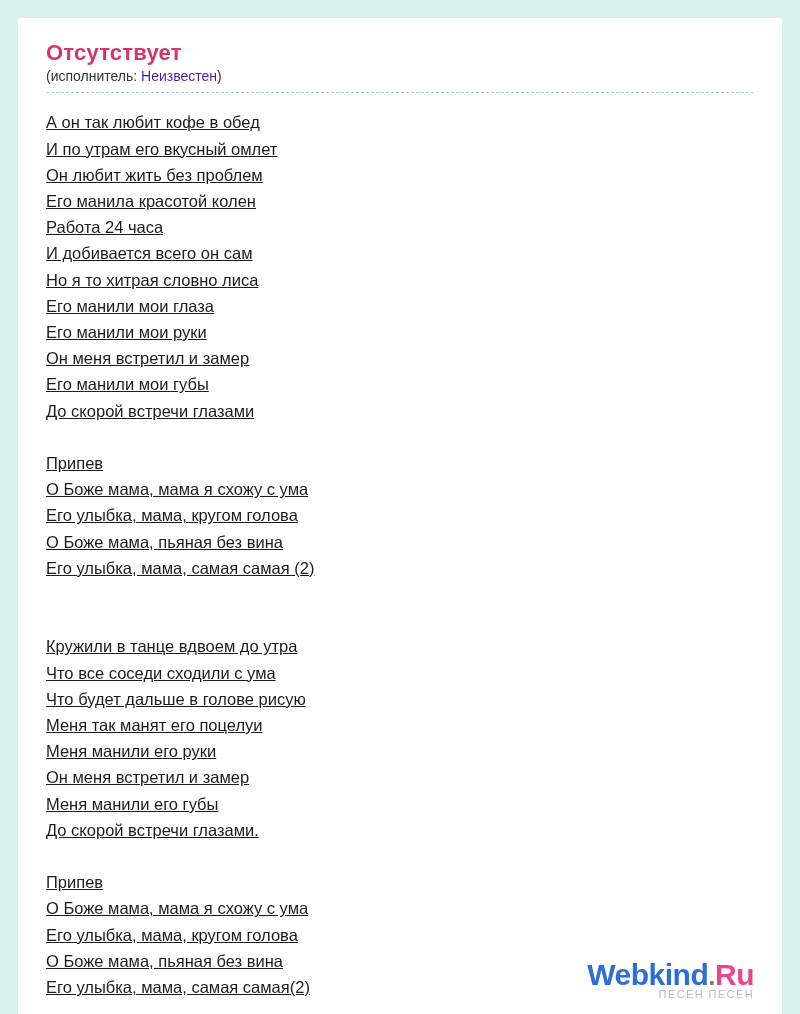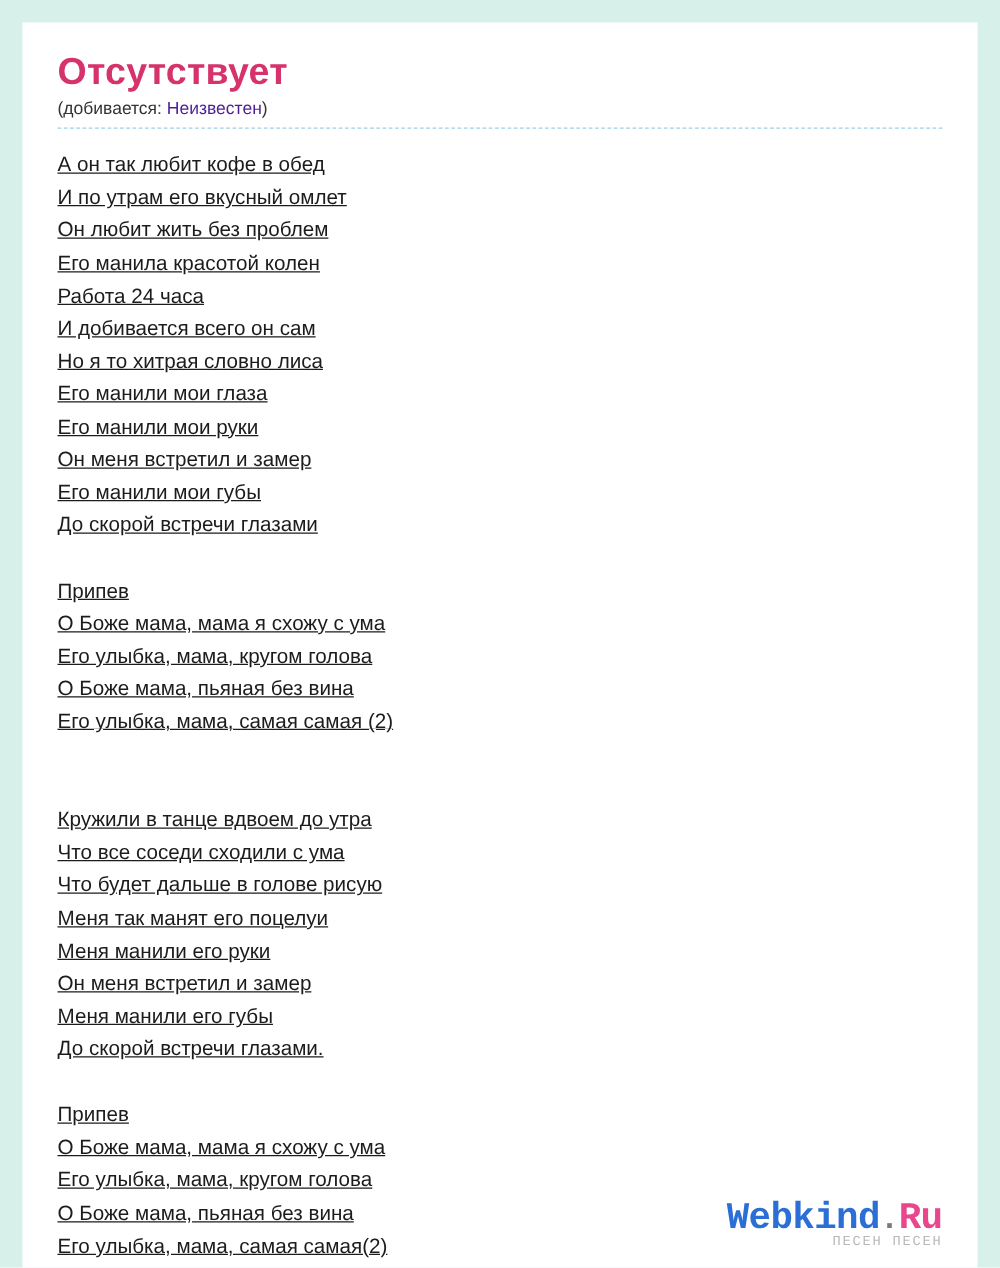--- a/index.html
+++ b/index.html
@@ -18,21 +18,21 @@
     left: 18px;
     top: 18px;
     width: 764px;
     height: 996px;
     background: #ffffff;
     box-sizing: border-box;
     padding: 22px 28px 0 28px;
     overflow: hidden;
   }
   .song-title {
-    font-size: 30px;
+    font-size: 22px;
     color: #d6336c;
     font-weight: bold;
     line-height: 1.2;
     margin: 0 0 2px 0;
     letter-spacing: 0.2px;
   }
   .artist-line {
     font-size: 14px;
     color: #333333;
     padding-bottom: 8px;
@@ -51,21 +51,20 @@
     margin: 0;
     font-family: "Liberation Sans", sans-serif;
     text-decoration: underline;
   }
   .watermark {
     position: absolute;
     right: 28px;
     bottom: 14px;
     text-align: right;
     user-select: none;
-    font-family: Liberation Mono, monospace;
   }
   .wm-main {
     font-size: 30px;
     font-weight: bold;
     line-height: 1;
     letter-spacing: -0.5px;
   }
   .wm-web {
     color: #2b6fd6;
   }
@@ -84,21 +83,21 @@
   }
 </style>
 </head>
 <body>
 
 <div class="page">
 
   <h1 class="song-title">Отсутствует</h1>
 
   <div class="artist-line">
-    <span>(добивается: </span><a class="artist-link" href="#">Неизвестен</a><span>)</span>
+    <span>(исполнитель: </span><a class="artist-link" href="#">Неизвестен</a><span>)</span>
   </div>
 
   <div class="lyrics">А он так любит кофе в обед
 И по утрам его вкусный омлет
 Он любит жить без проблем
 Его манила красотой колен
 Работа 24 часа
 И добивается всего он сам
 Но я то хитрая словно лиса
 Его манили мои глаза

